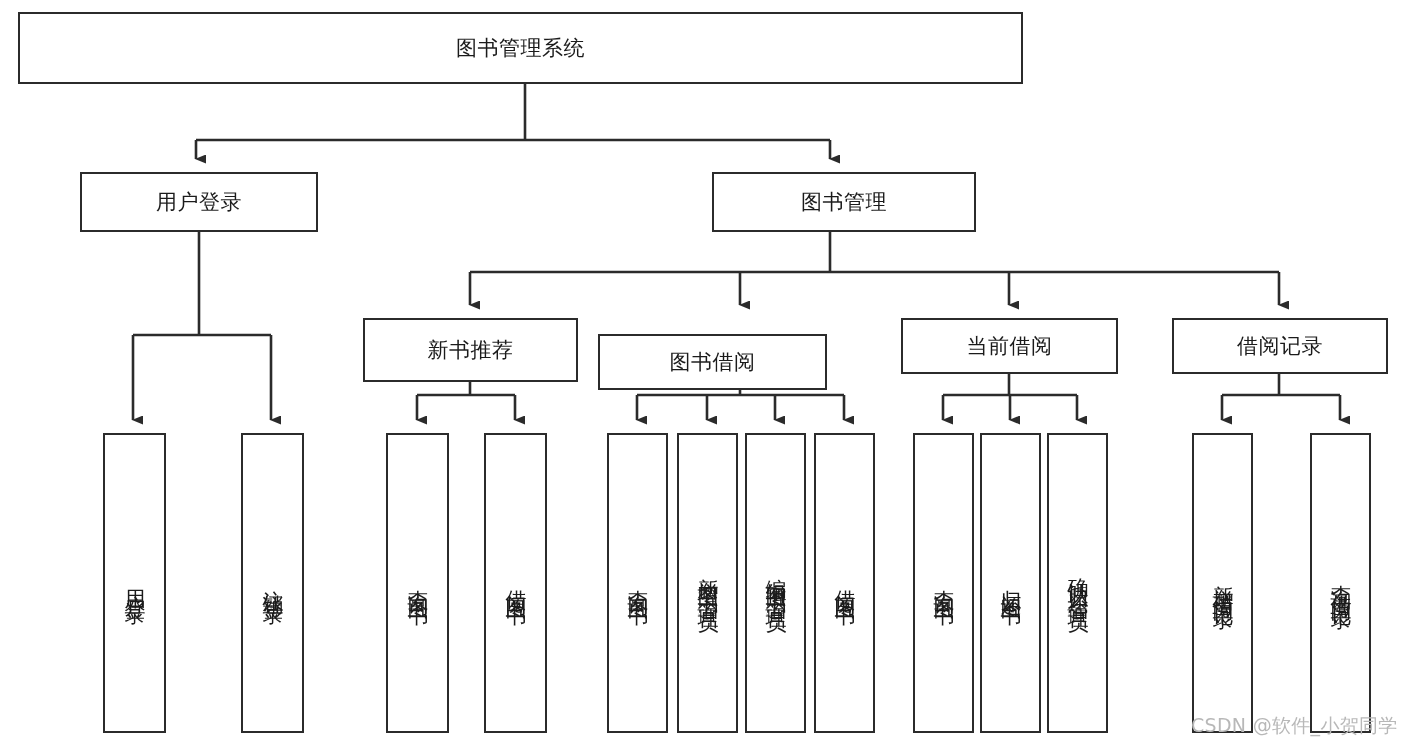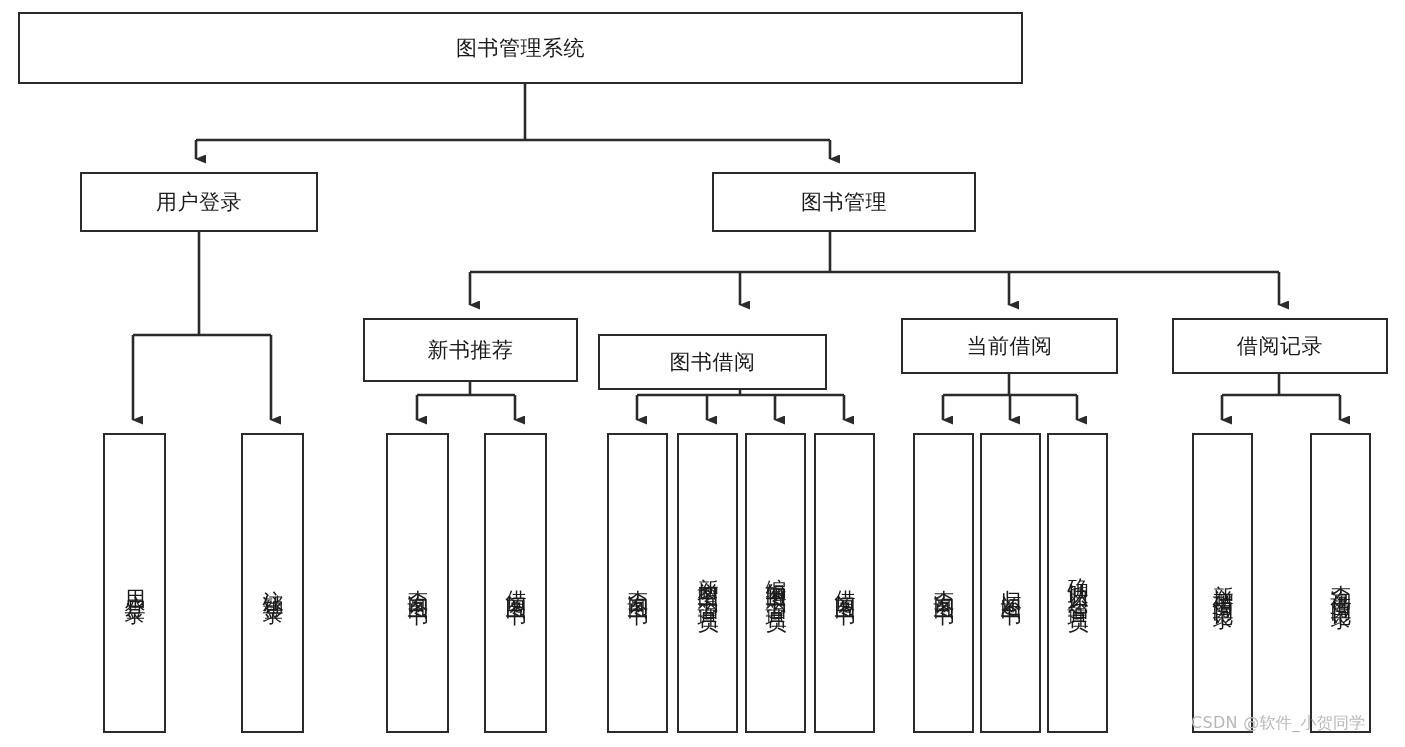--- a/index.html
+++ b/index.html
@@ -50,21 +50,21 @@
     text-orientation: upright;
     white-space: nowrap;
     letter-spacing: 5px;
     font-size: 21px;
     line-height: 1;
   }
   #watermark {
     position: absolute;
     left: 1191px;
     top: 713px;
-    font-size: 16px;
+    font-size: 19px;
     color: #b8b8b8;
     white-space: nowrap;
     letter-spacing: 0.3px;
     pointer-events: none;
   }
 </style>
 </head>
 <body>
 
 <div id="stage">

